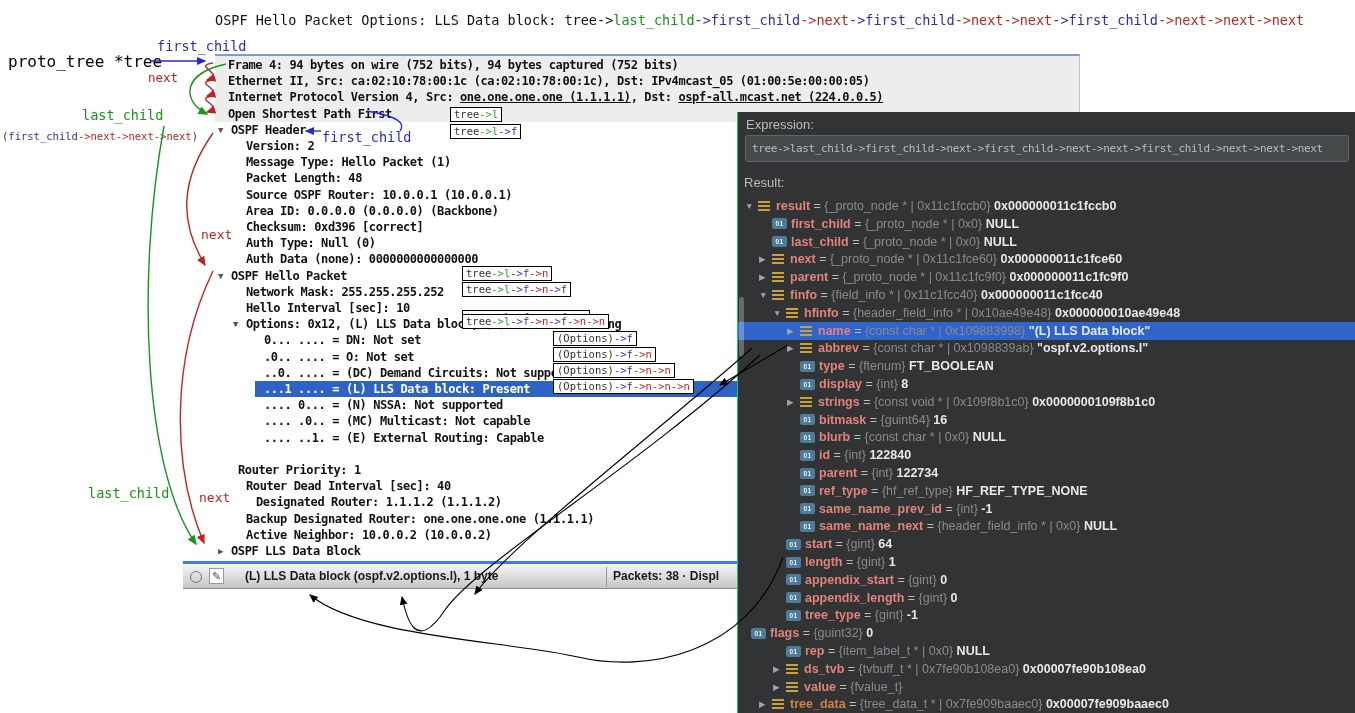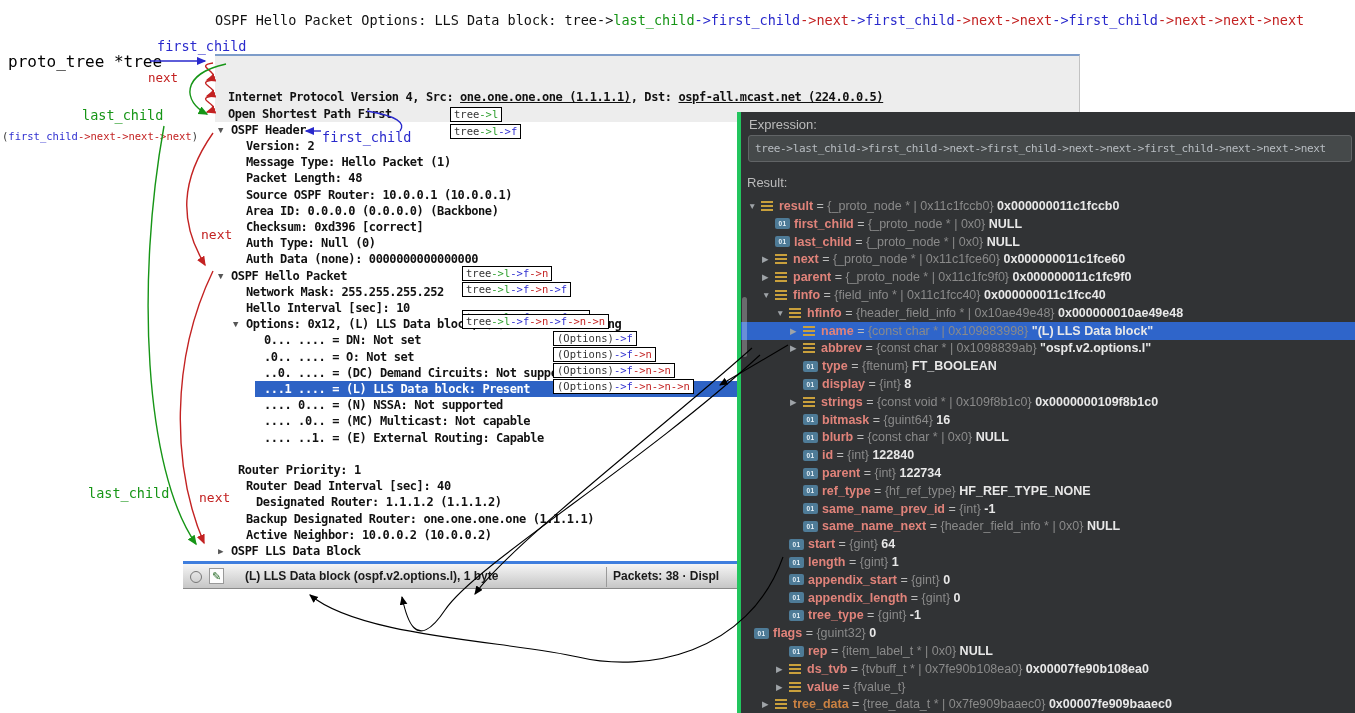--- a/index.html
+++ b/index.html
@@ -34,21 +34,21 @@
 
 
 #statusbar{left:183px;top:561px;width:554px;height:28px;background:linear-gradient(#f5f5f5,#c6c6c6);border-top:3px solid #3f7ede;border-bottom:1px solid #8a8a8a;z-index:15;font-family:"Liberation Sans",sans-serif}
 #sb-circle{left:7px;top:7px;width:12px;height:12px;border:1.5px solid #777;border-radius:50%}
 #sb-pencil{left:26px;top:4px;width:15px;height:16px;background:#fdfdfd;border:1px solid #999;font-size:11px;line-height:14px;text-align:center;color:#2b6e2b}
 #sb-field{left:62px;top:5px;font-size:12px;font-weight:bold;color:#1a1a1a;white-space:pre}
 #sb-sep{left:423px;top:3px;width:1px;height:20px;background:#9a9a9a}
 #sb-packets{left:430px;top:5px;width:122px;overflow:hidden;font-size:12px;font-weight:bold;color:#1a1a1a;white-space:pre}
 
 
-#panel{left:737px;top:112px;width:618px;height:601px;background:#313335;border-left:4px solid #22c55e;z-index:40;font-family:"Liberation Sans",sans-serif}
+#panel{left:737px;top:112px;width:618px;height:601px;background:#313335;border-left:1px solid #22c55e;z-index:40;font-family:"Liberation Sans",sans-serif}
 #expr-label{left:8px;top:5px;font-size:13px;color:#bbb}
 #expr-box{left:7px;top:23px;width:604px;height:27px;background:#45494a;border:1px solid #616466;border-radius:3px;color:#b9bec3;font-family:"DejaVu Sans Mono",monospace;font-size:11px;letter-spacing:-0.35px;line-height:25px;padding:0 6px;white-space:pre;overflow:hidden}
 #result-label{left:6px;top:63px;font-size:13px;color:#bbb}
 #dbg-rows{left:0;top:85px;width:618px;height:516px}
 .dbg-row{position:absolute;left:0;width:618px;height:18px;display:flex;align-items:center;font-size:12.5px;color:#ddd;white-space:pre}
 .dbg-row.sel{background:#2f65ca}
 .dexp{width:13px;flex:none;font-size:8.5px;color:#9fa4a8;text-align:left}
 .sicon{width:12px;height:10px;flex:none;margin-right:6px;background:repeating-linear-gradient(to bottom,#c9a03c 0 2px,rgba(0,0,0,0) 2px 4px)}
 .picon{width:15px;height:11px;flex:none;margin-right:4px;background:#4e7b97;border-radius:2px;color:#e8f2f8;font-size:6.5px;font-weight:bold;display:flex;align-items:center;justify-content:center;letter-spacing:.5px}
 .dname{font-weight:bold;color:#e0837a}
@@ -154,20 +154,22 @@
       <path d="M164,126 C136,280 144,470 196,544" stroke="#169516" marker-end="url(#mg)"></path>
       <g stroke="#000" stroke-width="1.1">
         <path d="M788,345 L720,385" marker-end="url(#mk)"></path>
         <path d="M752,348 C660,430 510,545 475,594" marker-end="url(#mk)"></path>
         <path d="M760,355 C640,465 475,565 445,610 S406,616 402,597" marker-end="url(#mk)"></path>
         <path d="M783,557 C748,655 645,673 578,657 S362,638 310,595" marker-end="url(#mk)"></path>
       </g>
     </g>
   </svg>
 
+<div class="ws-row" style="top: 57px; left: 228px;"><span>Frame 4: 94 bytes on wire (752 bits), 94 bytes captured (752 bits)</span></div>
+    <div class="ws-row" style="top: 73.2px; left: 228px;"><span>Ethernet II, Src: ca:02:10:78:00:1c (ca:02:10:78:00:1c), Dst: IPv4mcast_05 (01:00:5e:00:00:05)</span></div>
     <div class="ws-row" style="top: 89.4px; left: 228px;"><span>Internet Protocol Version 4, Src: </span><span class="ws-u">one.one.one.one (1.1.1.1)</span><span>, Dst: </span><span class="ws-u">ospf-all.mcast.net (224.0.0.5)</span></div>
     <div class="ws-row" style="top: 105.6px; left: 228px;"><span>Open Shortest Path First</span></div>
     <div class="ws-row" style="top: 121.8px; left: 231px;"><span class="exp">▼</span><span>OSPF Header</span></div>
     <div class="ws-row" style="top: 138px; left: 246px;"><span>Version: 2</span></div>
     <div class="ws-row" style="top: 154.2px; left: 246px;"><span>Message Type: Hello Packet (1)</span></div>
     <div class="ws-row" style="top: 170.4px; left: 246px;"><span>Packet Length: 48</span></div>
     <div class="ws-row" style="top: 186.6px; left: 246px;"><span>Source OSPF Router: 10.0.0.1 (10.0.0.1)</span></div>
     <div class="ws-row" style="top: 202.8px; left: 246px;"><span>Area ID: 0.0.0.0 (0.0.0.0) (Backbone)</span></div>
     <div class="ws-row" style="top: 219px; left: 246px;"><span>Checksum: 0xd396 [correct]</span></div>
     <div class="ws-row" style="top: 235.2px; left: 246px;"><span>Auth Type: Null (0)</span></div>

